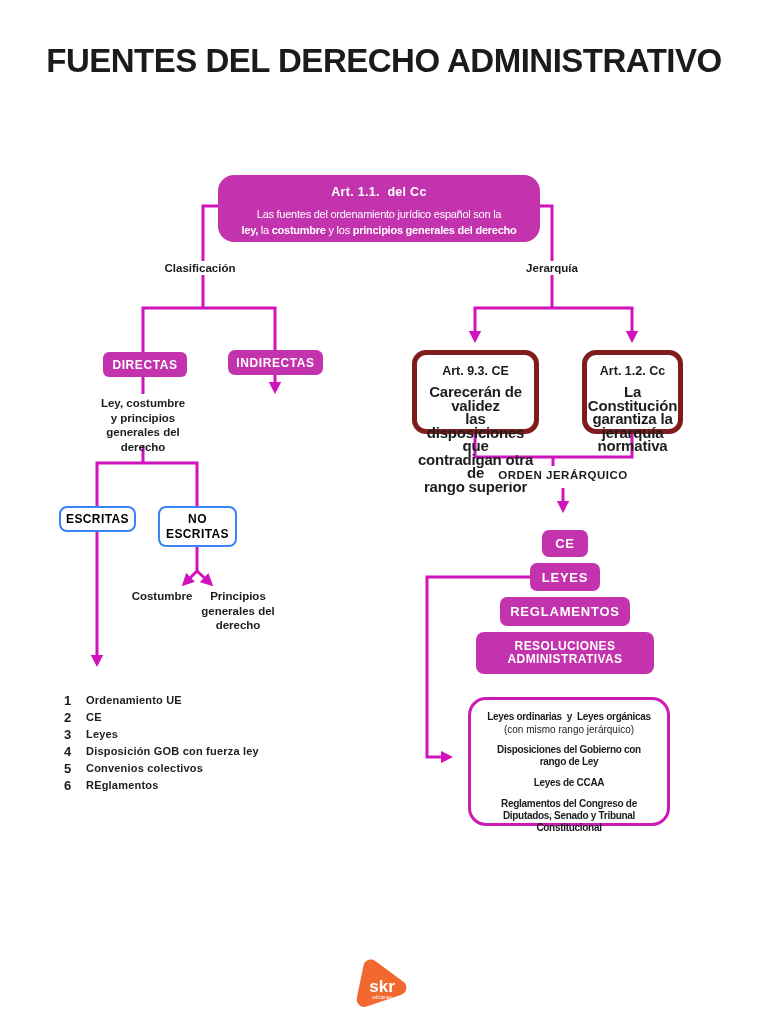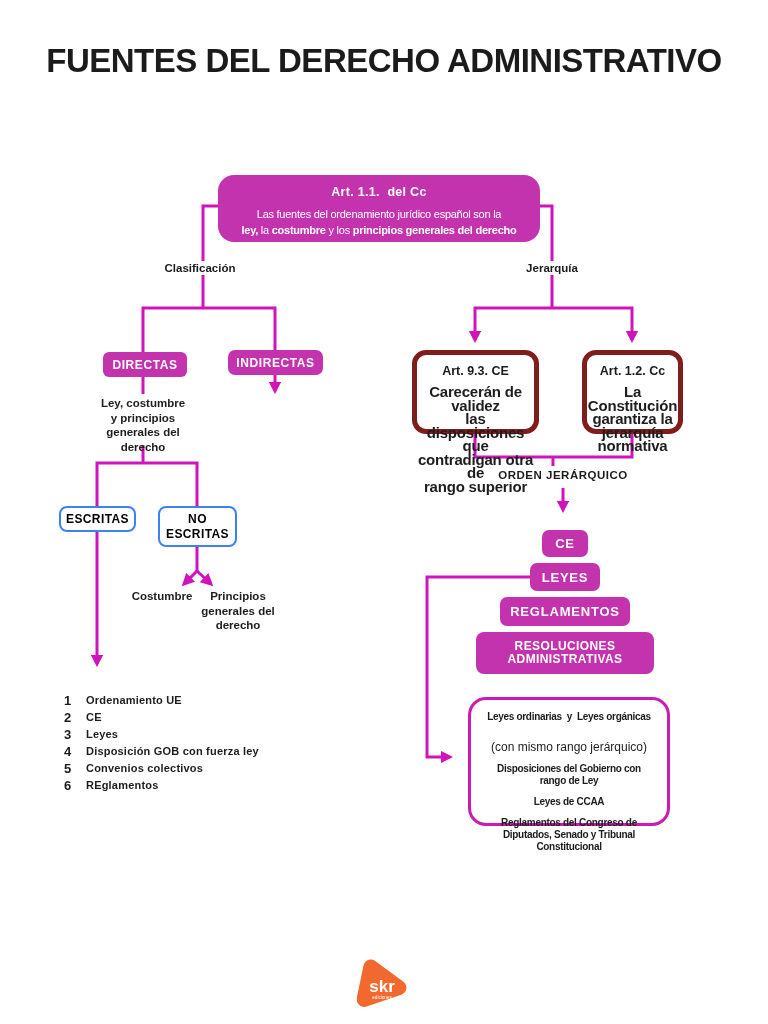--- a/index.html
+++ b/index.html
@@ -50,21 +50,21 @@
 
   .pyr-ce{left:542px;top:530px;width:46px;height:27px;border-radius:7px;font-size:13px;letter-spacing:0.8px;}
   .pyr-leyes{left:530px;top:563px;width:70px;height:28px;border-radius:7px;font-size:13px;letter-spacing:0.8px;}
   .pyr-regl{left:500px;top:597px;width:130px;height:29px;border-radius:7px;font-size:13px;letter-spacing:0.8px;}
   .pyr-res{left:476px;top:632px;width:178px;height:42px;border-radius:8px;font-size:12px;letter-spacing:0.4px;
     line-height:13px;}
 
   .detailbox{position:absolute;left:468px;top:697px;width:202px;height:129px;background:#fff;
     border:3px solid #CC1BB4;border-radius:18px;box-sizing:border-box;text-align:center;padding-top:11px;}
   .dg-title{font-size:10px;font-weight:bold;line-height:12px;letter-spacing:-0.3px;white-space:pre;}
-  .dg-sub{font-size:12px;color:#1d1d1d;margin-top:17px;}
+  .dg-sub{font-size:10px;color:#1d1d1d;margin-top:1px;}
   .dg-gap{height:9px;}
 
   .orderlist{position:absolute;left:64px;top:693px;}
   .order-row{display:flex;align-items:flex-start;height:17px;}
   .order-num{width:22px;font-size:13px;font-weight:bold;}
   .order-text{font-size:11px;letter-spacing:0.2px;padding-top:1px;color:#1d1d1d;font-weight:bold;}
 
   .logo{position:absolute;left:350px;top:956px;width:64px;height:64px;}
 </style>
 </head>

